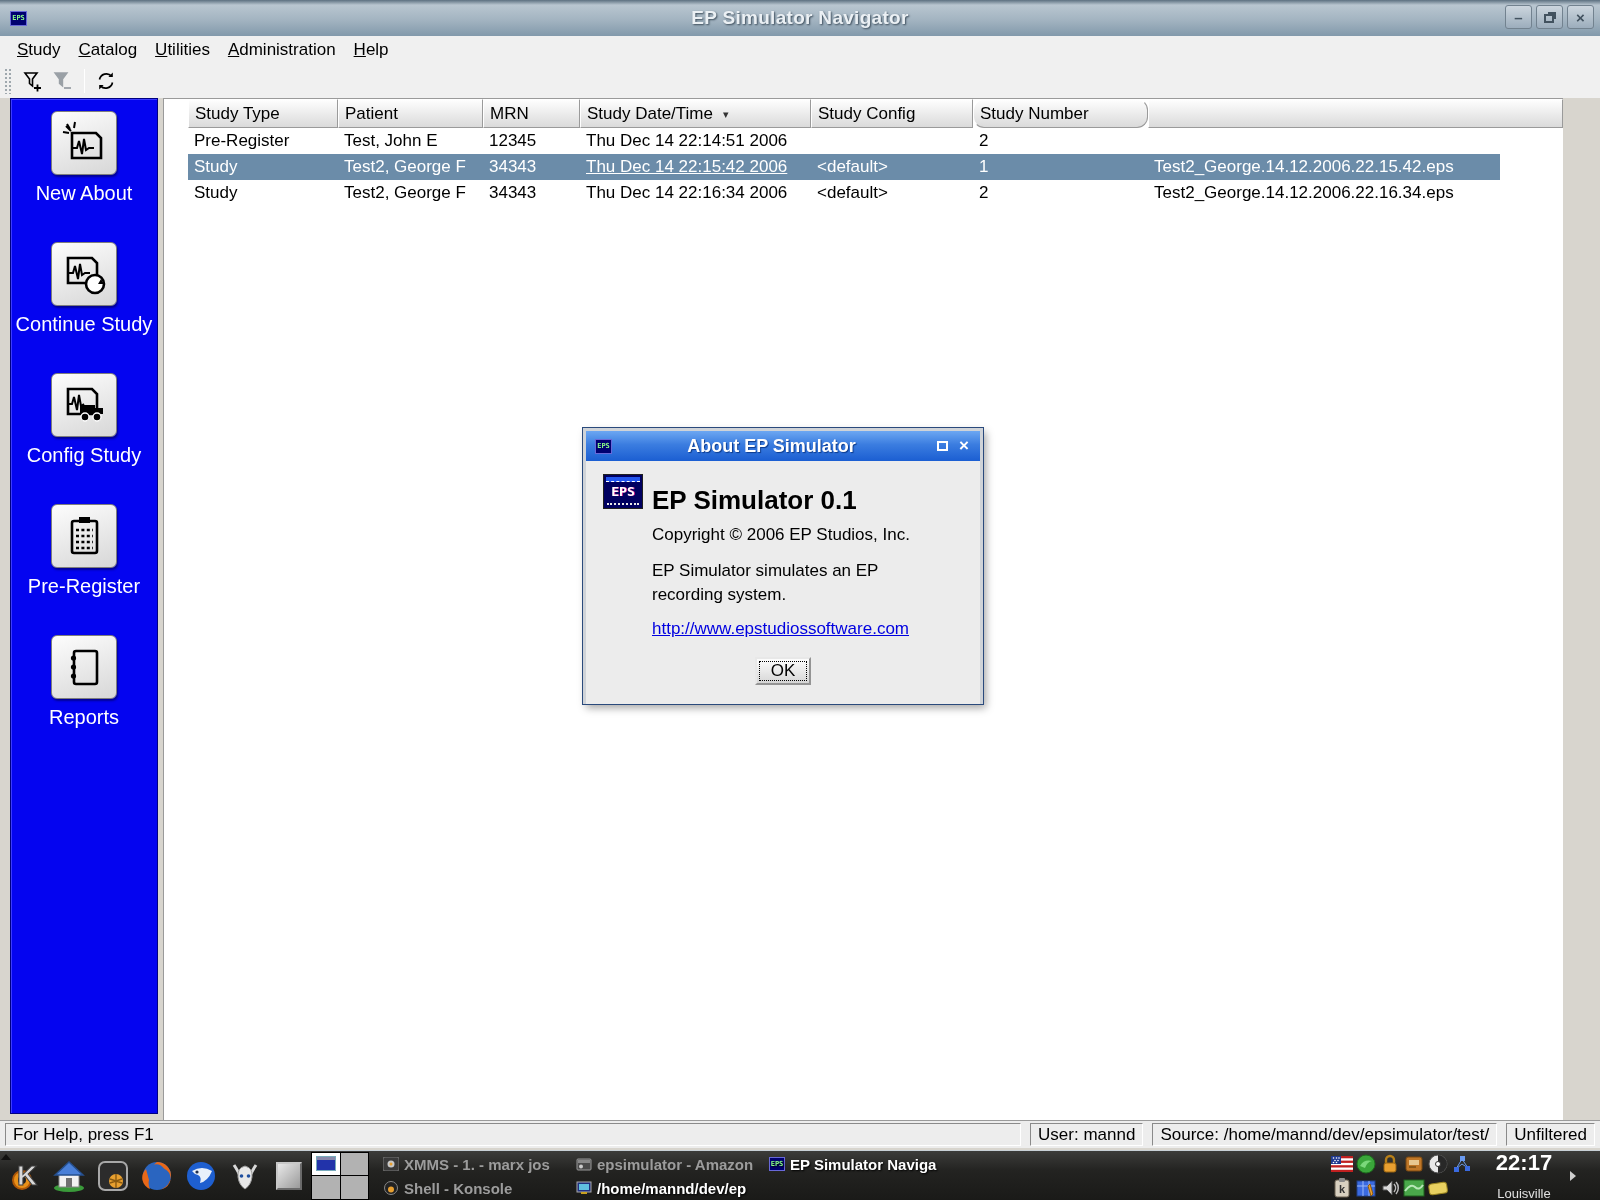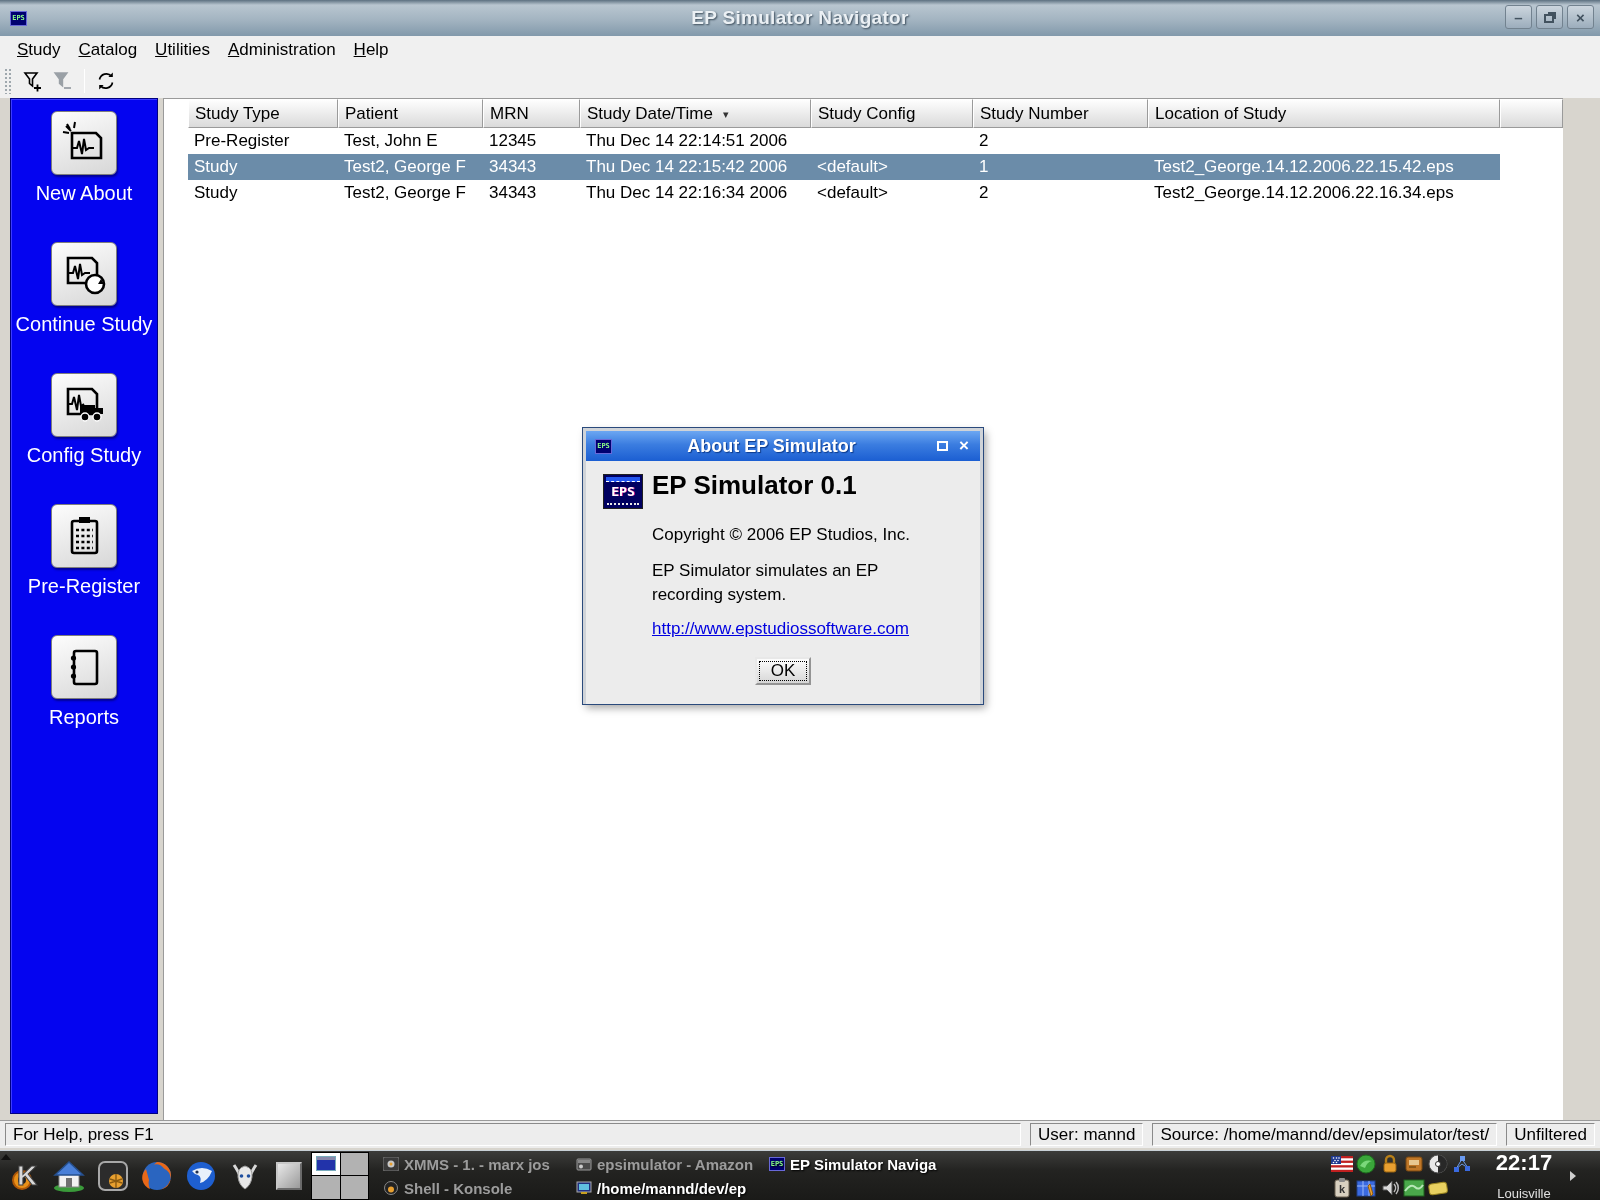--- a/index.html
+++ b/index.html
@@ -77,21 +77,21 @@
   .dlg-btn .restore-glyph { width:11px; height:10px; border:2px solid #fff; }
   .dlg-body { position:relative; height:243px; background:#ececec; font-size:17px; }
   .dlg-appicon { position:absolute; left:17px; top:13px; width:40px; height:35px; background:#000060;
     border:1px solid #202020; }
   .dlg-appicon .strip { position:absolute; left:2px; right:2px; top:2px; height:5px; background:#2255ee;
     border-bottom:1px dashed #fff; }
   .dlg-appicon .eps-text { position:absolute; left:0; right:0; top:9px; text-align:center; color:#fff;
     font-weight:bold; font-size:13px; font-family:"DejaVu Sans Mono", monospace; text-shadow:1px 0 #d02090; }
   .dlg-appicon .dots { position:absolute; left:3px; right:3px; bottom:3px; height:0;
     border-bottom:2px dotted #e8e8e8; }
-  .dlg-headline { position:absolute; left:66px; top:9px; font-size:26px; font-weight:bold; }
+  .dlg-headline { position:absolute; left:66px; top:24px; font-size:26px; font-weight:bold; }
   .dlg-copyright { position:absolute; left:66px; top:64px; }
   .dlg-desc { position:absolute; left:66px; top:98px; width:262px; line-height:24px; }
   .dlg-link { position:absolute; left:66px; top:158px; color:#0000e0; text-decoration:underline; }
   .dlg-okrow { position:absolute; left:0; right:0; top:196px; text-align:center; }
   .dlg-ok { width:56px; height:28px; font-size:17px; font-family:"Liberation Sans",sans-serif;
     background:linear-gradient(#fdfdfd,#d6d6d6); border:2px outset #e8e8e8;
     outline:1px dotted #000; outline-offset:-5px; }
 
   
   .taskbar { position:absolute; left:0; top:1150px; width:1600px; height:50px;
@@ -247,44 +247,41 @@
       <div class="th" style="width:97px;">
           <span>MRN</span>
         </div>
       <div class="th" style="width:231px;">
           <span>Study Date/Time</span>
           <span class="sort-arrow">▾</span>
         </div>
       <div class="th" style="width:162px;">
           <span>Study Config</span>
         </div>
-      <div class="th" style="width:175px;">
+      <div class="th" style="width:175px;border-radius:11px;">
           <span>Study Number</span>
-        </div>
-      <div class="th" style="width:352px;">
-          <span>Location of Study</span>
         </div>
       <div class="th" style="flex:1;"></div>
     </div>
 
     <div class="tr">
       <div class="td" style="width:150px;">Pre-Register</div>
       <div class="td" style="width:145px;">Test, John E</div>
       <div class="td" style="width:97px;">12345</div>
       <div class="td" style="width:231px;">Thu Dec 14 22:14:51 2006</div>
       <div class="td" style="width:162px;"></div>
       <div class="td" style="width:175px;">2</div>
       <div class="td" style="width:352px;"></div>
     </div>
 
     <div class="tr selected">
       <div class="td" style="width:150px;">Study</div>
       <div class="td" style="width:145px;">Test2, George F</div>
       <div class="td" style="width:97px;">34343</div>
-      <div class="td" style="width:231px;">Thu Dec 14 22:15:42 2006</div>
+      <div class="td" style="width:231px;text-decoration:underline;">Thu Dec 14 22:15:42 2006</div>
       <div class="td" style="width:162px;">&lt;default&gt;</div>
       <div class="td" style="width:175px;">1</div>
       <div class="td" style="width:352px;">Test2_George.14.12.2006.22.15.42.eps</div>
     </div>
 
     <div class="tr">
       <div class="td" style="width:150px;">Study</div>
       <div class="td" style="width:145px;">Test2, George F</div>
       <div class="td" style="width:97px;">34343</div>
       <div class="td" style="width:231px;">Thu Dec 14 22:16:34 2006</div>

